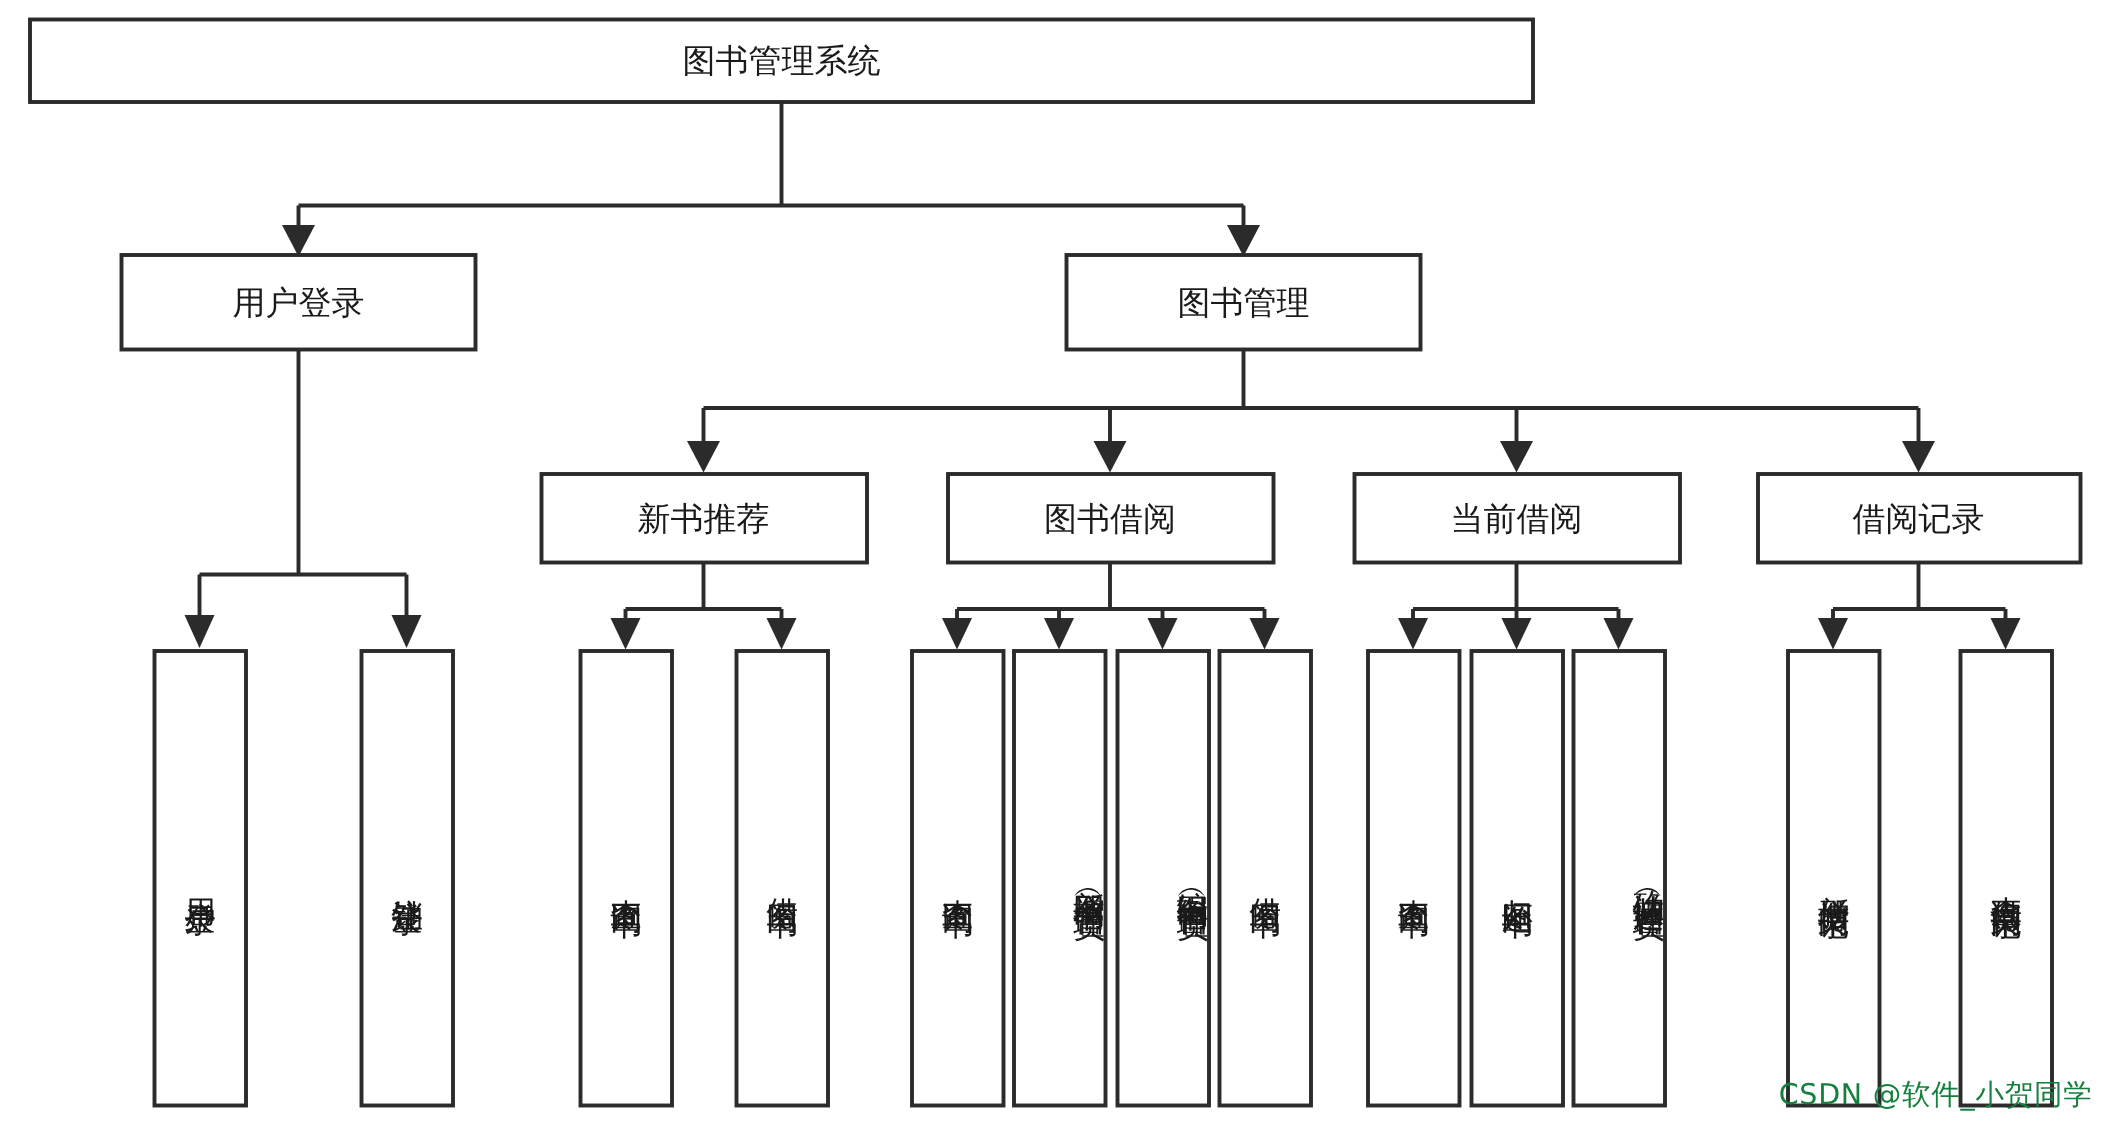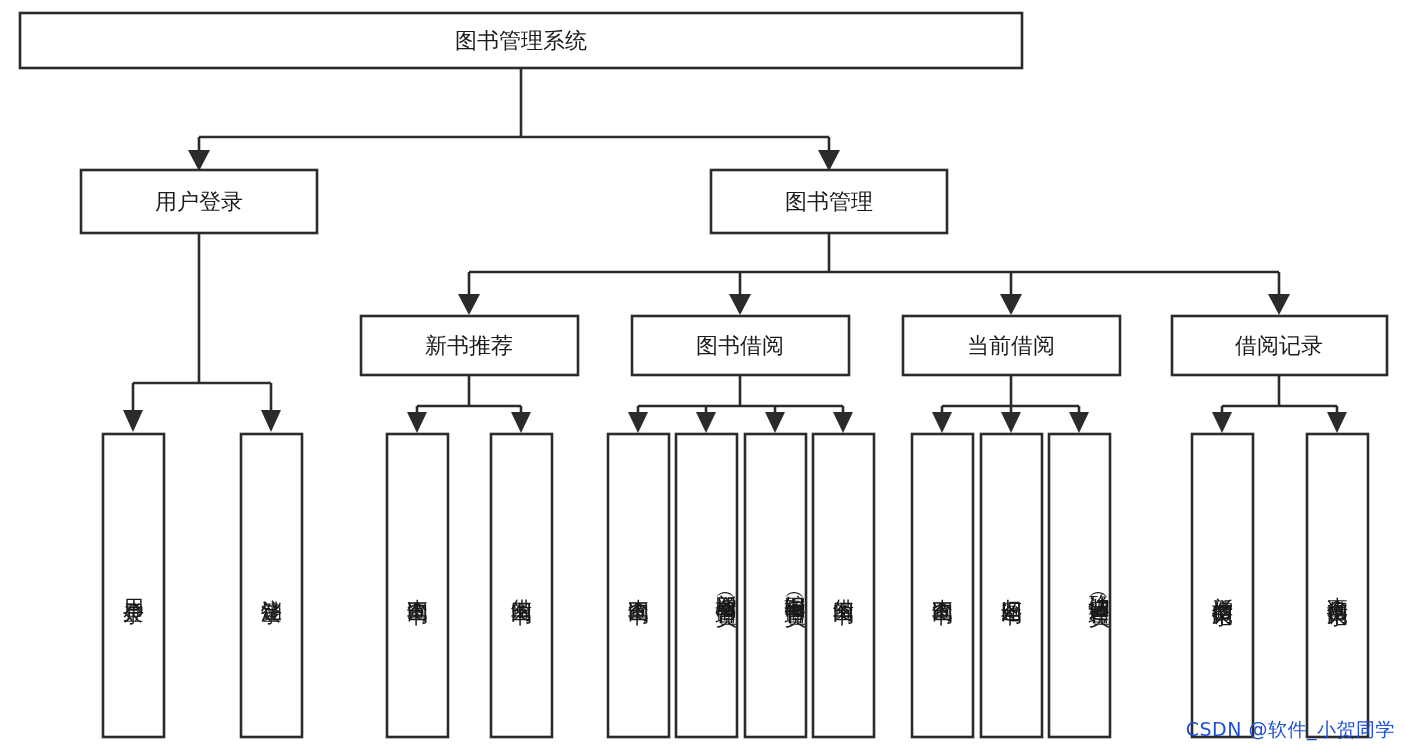--- a/index.html
+++ b/index.html
@@ -62,21 +62,21 @@
     white-space: nowrap;
     text-align: center;
     pointer-events: none;
   }
   .watermark {
     position: absolute;
     right: 10px;
     bottom: 4px;
     font-family: "DejaVu Sans", "Liberation Sans", sans-serif;
     font-size: 19px;
-    color: #1d4ed8;
+    color: #15803d;
     letter-spacing: 0.5px;
     white-space: nowrap;
   }
 </style>
 </head>
 <body>
 
 <div id="diagram-root">
 
   <svg id="tree-svg" viewBox="0 0 1405 747">

